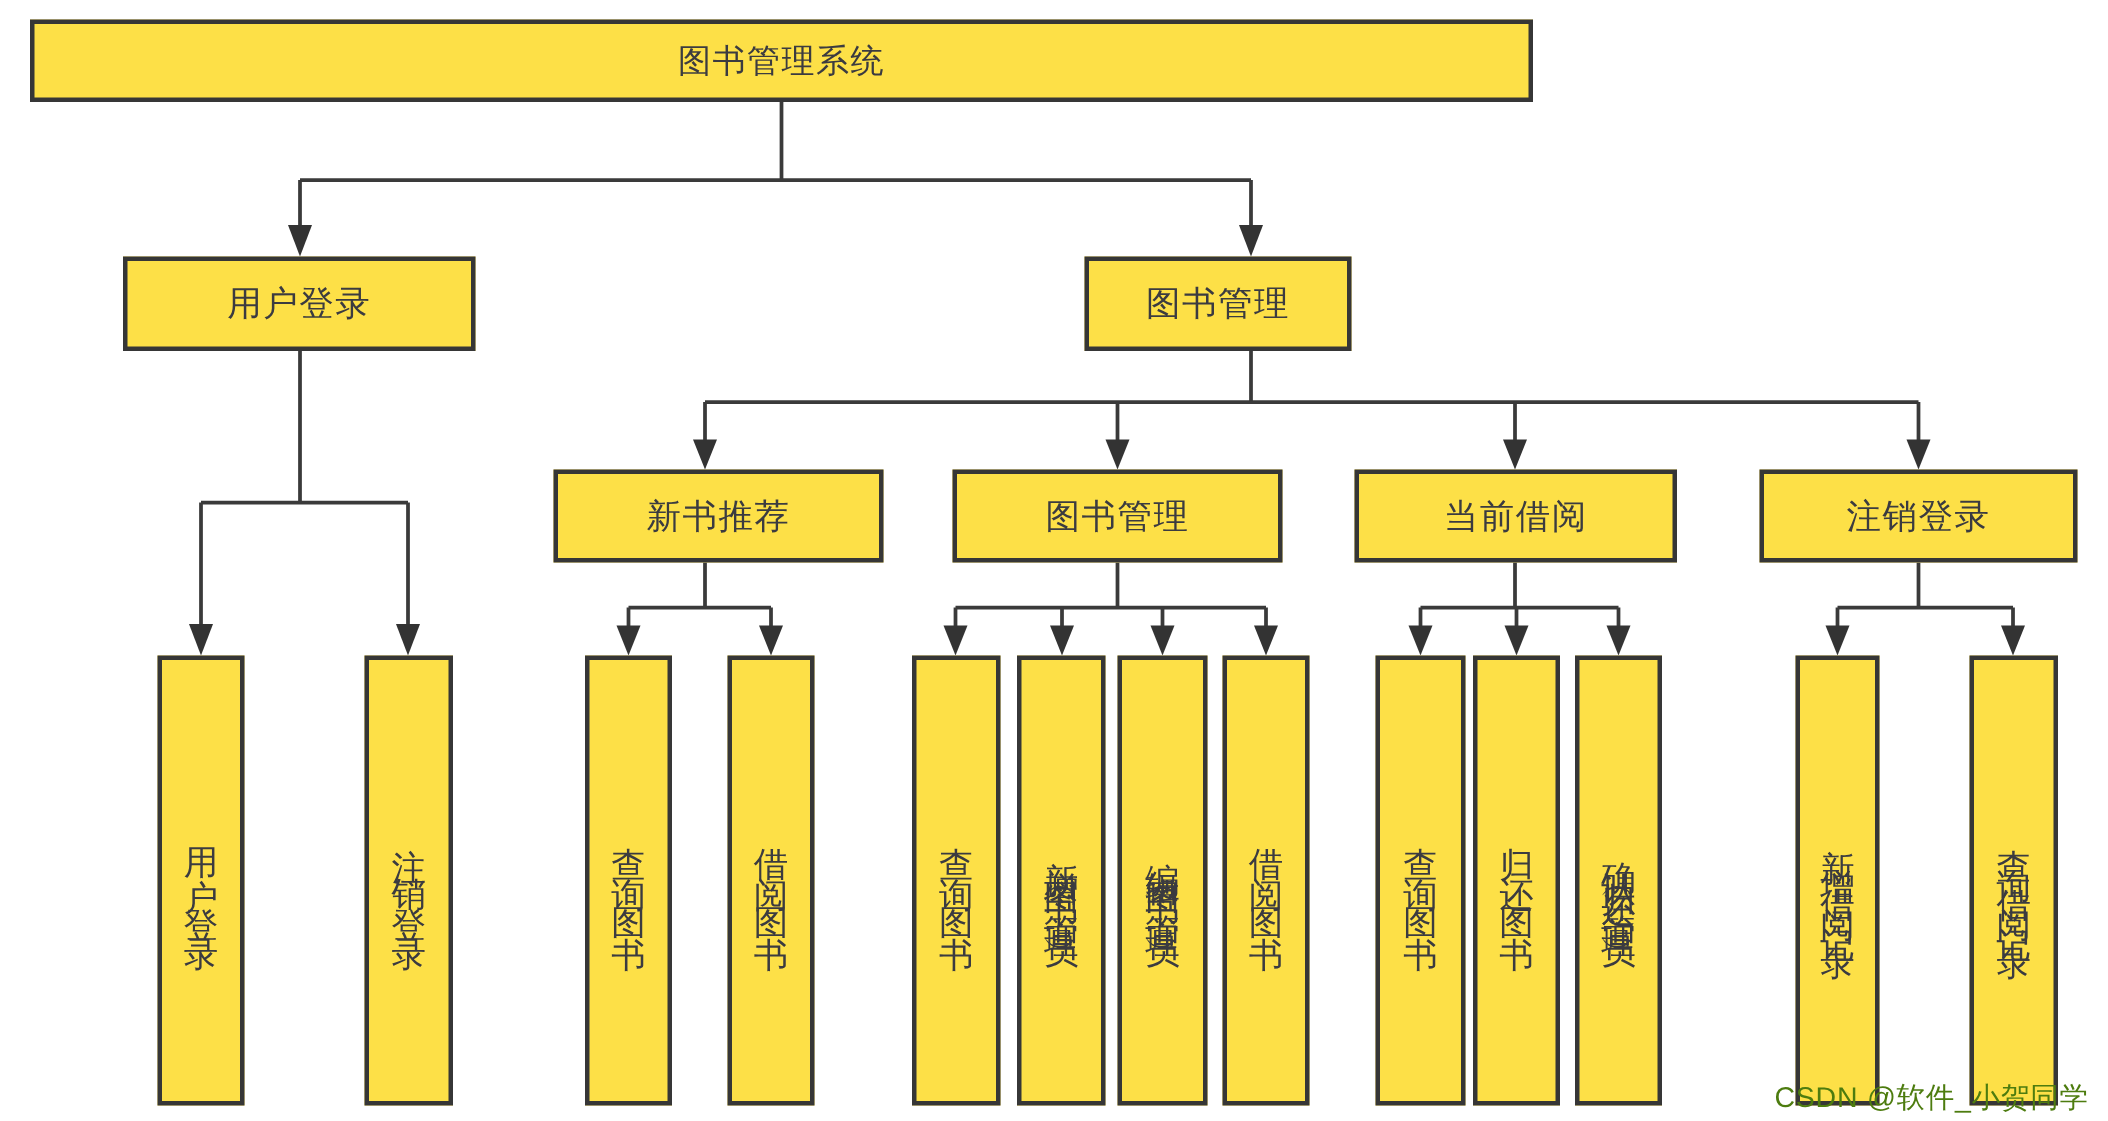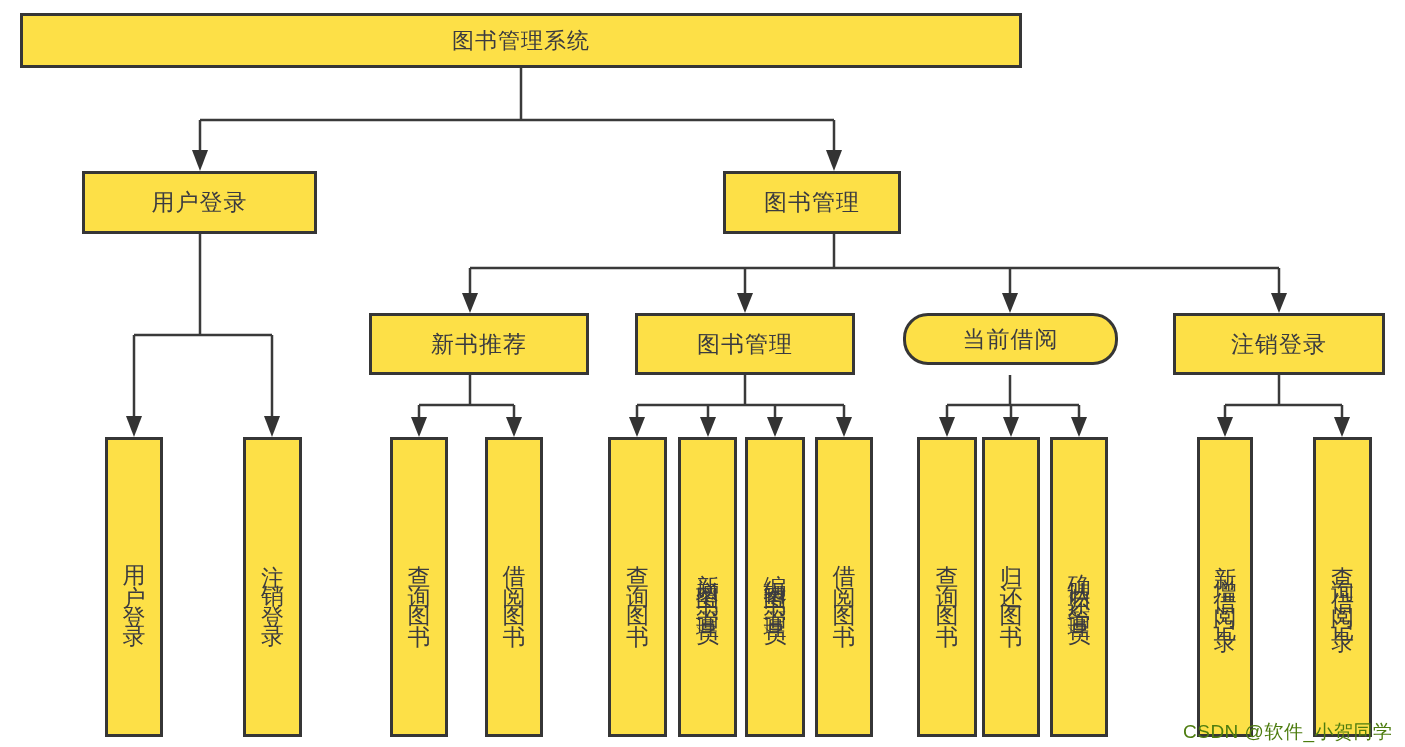--- a/index.html
+++ b/index.html
@@ -120,21 +120,21 @@
   <div class="node" style="left:723px;top:171px;width:178px;height:63px;text-align:right;">
     <span class="hlabel">图书管理</span>
   </div>
 
   <div class="node" style="left:369px;top:313px;width:220px;height:62px;">
     <span class="hlabel">新书推荐</span>
   </div>
   <div class="node" style="left:635px;top:313px;width:220px;height:62px;">
     <span class="hlabel">图书管理</span>
   </div>
-  <div class="node" style="left:903px;top:313px;width:215px;height:52px;border-radius:25px;">
+  <div class="node" style="left:903px;top:313px;width:215px;height:62px;">
     <span class="hlabel">当前借阅</span>
   </div>
   <div class="node" style="left:1173px;top:313px;width:212px;height:62px;">
     <span class="hlabel">注销登录</span>
   </div>
 
   <div class="node" style="left:105px;top:437px;width:58px;height:300px;">
     <span class="vt sp20">用户登录</span>
   </div>
   <div class="node" style="left:243px;top:437px;width:59px;height:300px;">

